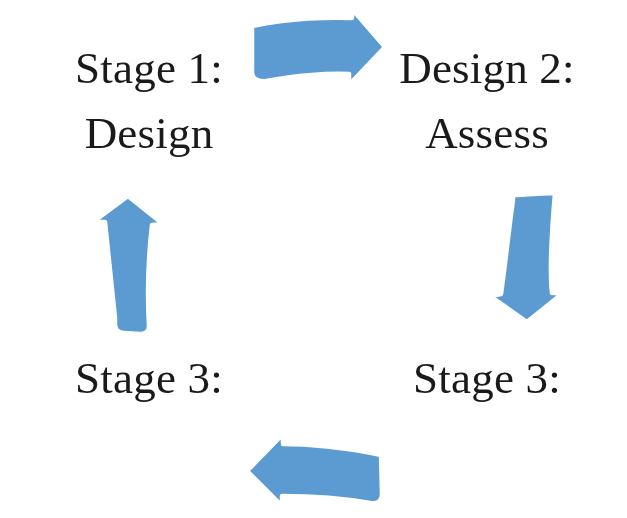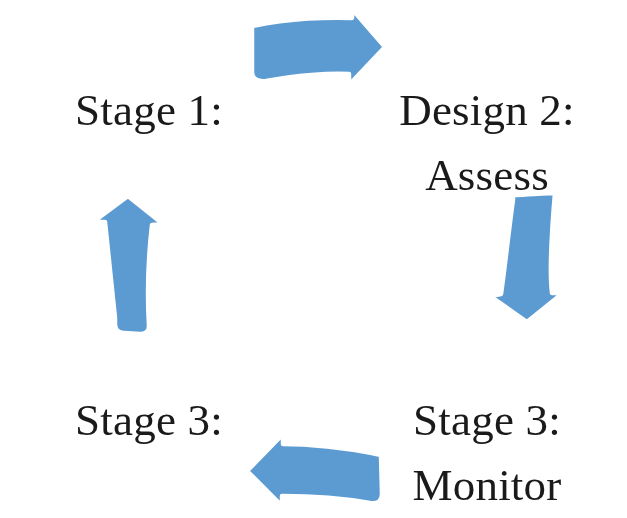--- a/index.html
+++ b/index.html
@@ -24,21 +24,20 @@
     position: absolute;
     text-align: center;
     color: #1a1a1a;
     font-family: "Liberation Serif", "DejaVu Serif", serif;
     font-size: 45px;
     line-height: 1.45;
     font-weight: 400;
     letter-spacing: 0.2px;
     white-space: nowrap;
     user-select: none;
-    margin-top: 42px;
   }
   .stage-label .line {
     display: block;
   }
 
   
   #stage-design   { left: 34px;  top: 36px;  width: 230px; }
   
   #stage-confirm  { left: 372px; top: 36px;  width: 230px; }
   
@@ -104,29 +103,29 @@
              L 152 225
              C 149 251, 147 292, 149 326
              C 149 331, 146 334, 140 334
              L 124 333
              C 118 333, 115 330, 115 324
              Z" fill="#5B9BD1" stroke="#ffffff" stroke-width="4.5" stroke-linejoin="round"></path>
   </svg>
 
   <div class="stage-label" id="stage-design">
     <span class="line">Stage 1:</span>
+    <span class="line">Design</span>
   </div>
 
   <div class="stage-label" id="stage-confirm">
     <span class="line">Design 2:</span>
     <span class="line">Assess</span>
   </div>
 
   <div class="stage-label" id="stage-monitor">
     <span class="line">Stage 3:</span>
-    <span class="line">Monitor</span>
   </div>
 
   <div class="stage-label" id="stage-assess">
     <span class="line">Stage 3:</span>
   </div>
 
 </div>
 
 </body></html>

